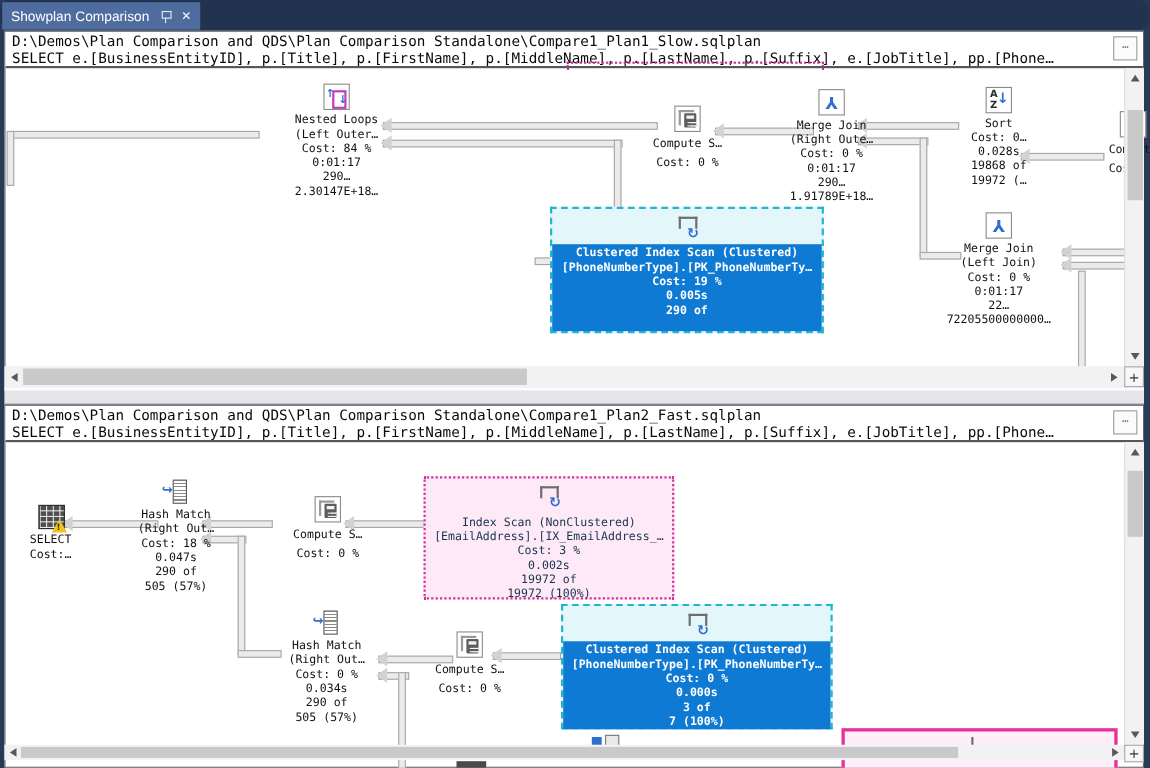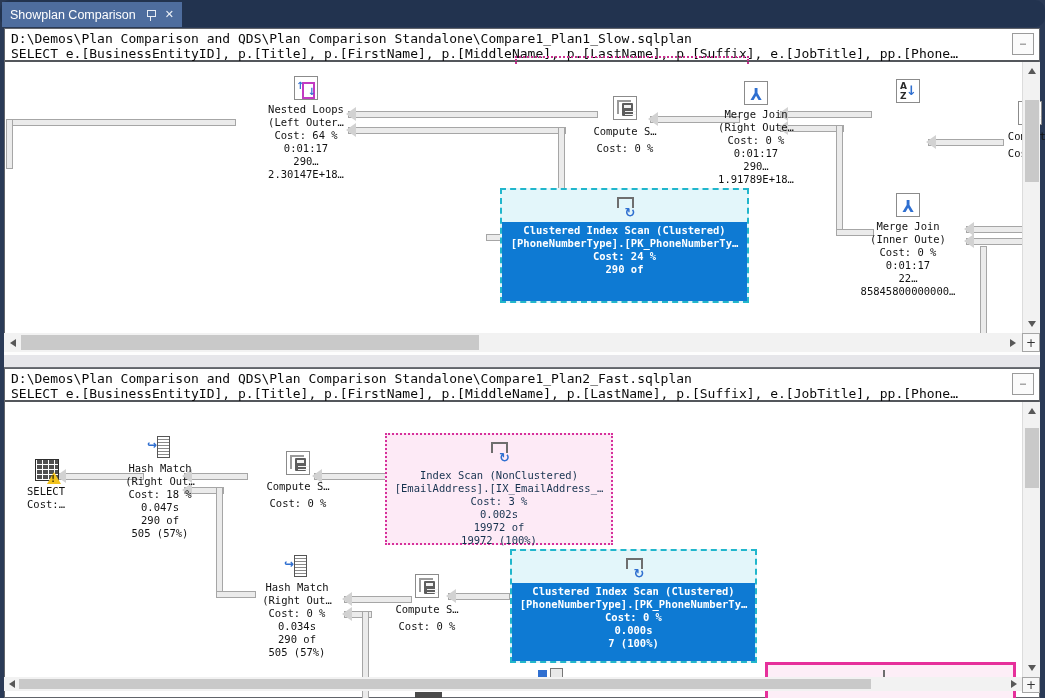--- a/index.html
+++ b/index.html
@@ -159,21 +159,21 @@
 <div id="ops-layer">
     <div class="opnode" style="left: 226px; top: 76px; width: 160px;">
       <div class="opicon framed">
         <div class="nl-rect"></div>
         <span class="nl-up">↑</span>
         <span class="nl-down">↓</span>
       </div>
       <div class="oplines">
         <div>Nested Loops</div>
         <div>(Left Outer…</div>
-        <div>Cost: 64 %</div>
+        <div>Cost: 84 %</div>
         <div>0:01:17</div>
         <div>290…</div>
         <div>2.30147E+18…</div>
       </div>
     </div>
     <div class="opnode" style="left: 565px; top: 96px; width: 120px;">
       <div class="opicon framed">
         <div class="cs-back"></div>
         <div class="cs-calc"></div>
       </div>
@@ -194,55 +194,63 @@
         <div>290…</div>
         <div>1.91789E+18…</div>
       </div>
     </div>
     <div class="opnode" style="left: 848px; top: 79px; width: 120px;">
       <div class="opicon framed">
         <span class="sort-a">A</span>
         <span class="sort-z">Z</span>
         <span class="sort-ar">↓</span>
       </div>
+      <div class="oplines">
+        <div>Sort</div>
+        <div>Cost: 0…</div>
+        <div>0.028s</div>
+        <div>19868 of</div>
+        <div>19972 (…</div>
+      </div>
     </div>
     <div class="opnode" style="left: 975px; top: 101px; width: 110px;">
       <div class="opicon framed">
         <div class="cs-back"></div>
         <div class="cs-calc"></div>
       </div>
       <div class="oplines" style="line-height: 17px;">
         <div>Compute</div>
         <div>Cost: (</div>
       </div>
     </div>
     <div class="opnode" style="left: 828px; top: 193px; width: 160px;">
       <div class="opicon framed">
         <span class="mj">Y</span>
       </div>
       <div class="oplines">
         <div>Merge Join</div>
-        <div>(Inner Oute)</div>
+        <div>(Left Join)</div>
         <div>Cost: 0 %</div>
         <div>0:01:17</div>
         <div>22…</div>
-        <div>85845800000000…</div>
+        <div>72205500000000…</div>
       </div>
     </div>
     <div class="hlbox selected" style="height: 115px; left: 500px; top: 188px; width: 249px;">
       <div class="hl-icon">
         <div class="opicon">
           <div class="scan-bracket"></div>
           <span class="scan-arrow">↻</span>
         </div>
       </div>
       <div class="hl-body">
         <div>Clustered Index Scan (Clustered)</div>
         <div>[PhoneNumberType].[PK_PhoneNumberTy…</div>
-        <div>Cost: 24 %</div>
+        <div>Cost: 19 %</div>
+        <div>0.005s</div>
         <div>290 of</div>
       </div>
     </div>
     <div class="opnode" style="left: 6px; top: 458px; width: 80px;">
       <div class="opicon">
         <div class="sel-grid"></div>
         <div class="warn-tri"></div>
         <span class="warn-ex">!</span>
       </div>
       <div class="oplines">
@@ -319,20 +327,21 @@
         <div class="opicon">
           <div class="scan-bracket"></div>
           <span class="scan-arrow">↻</span>
         </div>
       </div>
       <div class="hl-body">
         <div>Clustered Index Scan (Clustered)</div>
         <div>[PhoneNumberType].[PK_PhoneNumberTy…</div>
         <div>Cost: 0 %</div>
         <div>0.000s</div>
+        <div>3 of</div>
         <div>7 (100%)</div>
       </div>
     </div>
     <div class="hlbox changed-solid" style="height: 44px; left: 765px; top: 662px; width: 251px;">
       <div class="hl-icon">
         <div class="opicon">
           <div class="frag-marks"></div>
         </div>
       </div>
       <div class="hl-body"></div>

